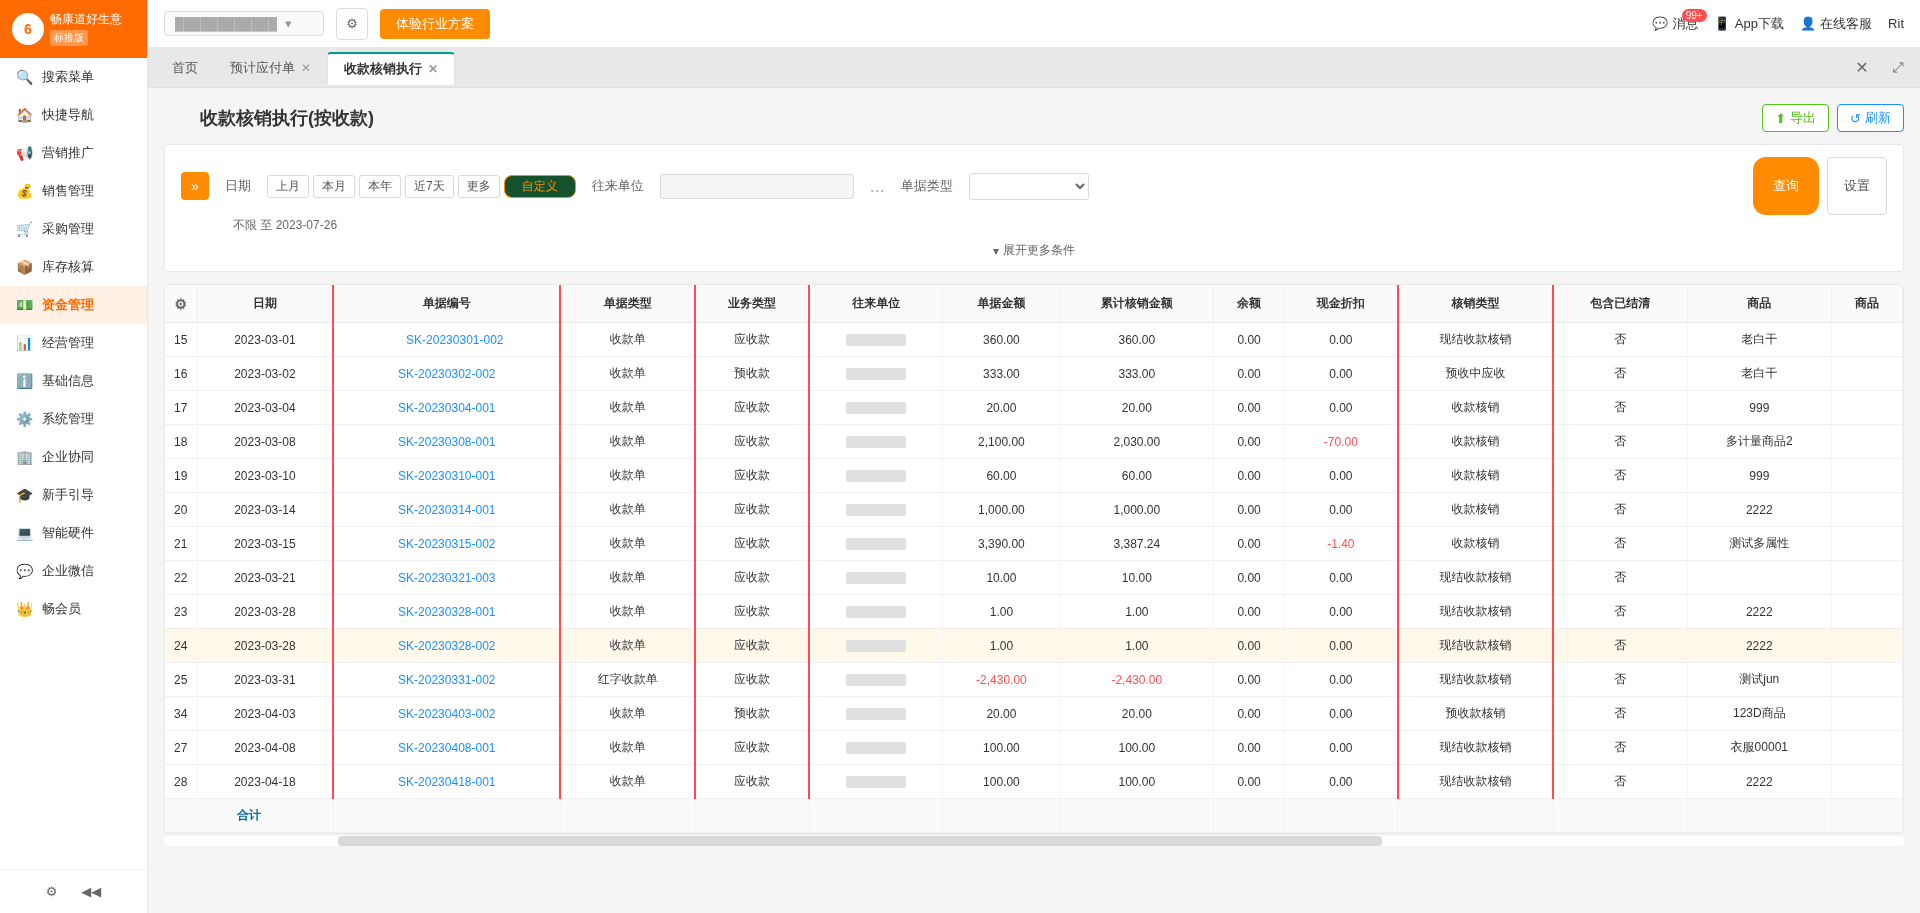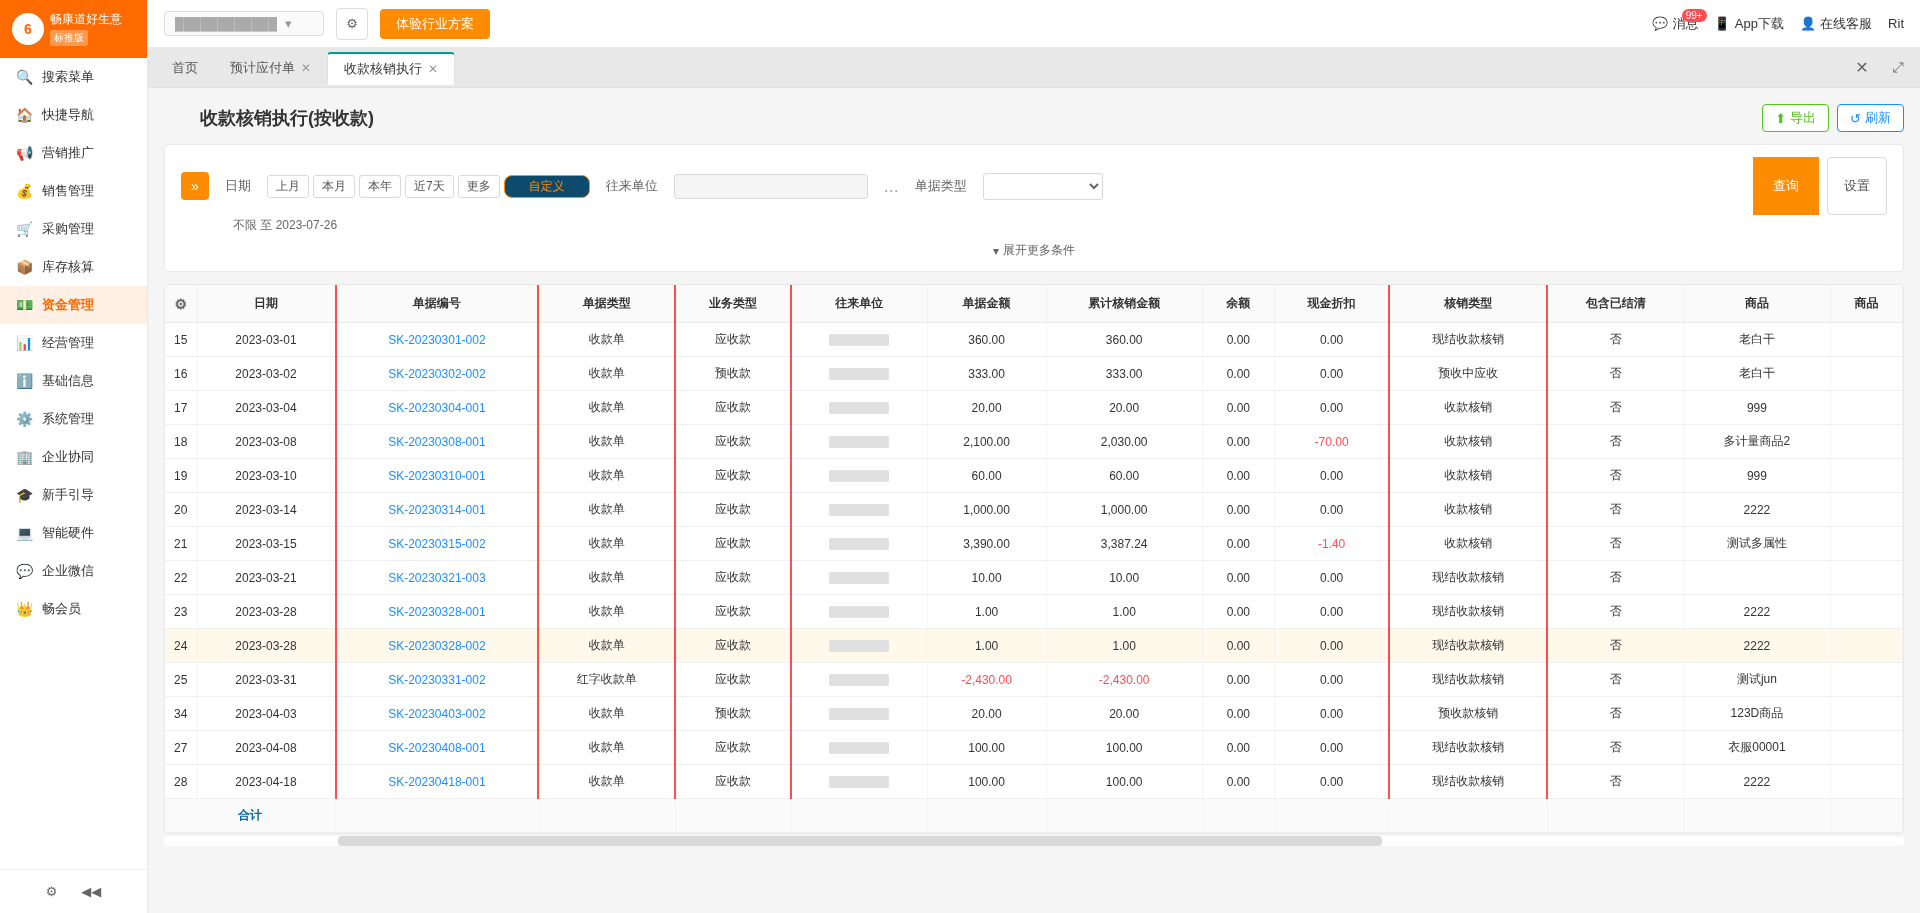--- a/index.html
+++ b/index.html
@@ -50,26 +50,26 @@
     .btn-export { border: 1px solid #52c41a; color: #52c41a; background: #fff; padding: 4px 12px; border-radius: 4px; cursor: pointer; font-size: 13px; display: flex; align-items: center; gap: 4px; }
     .btn-refresh { border: 1px solid #1890ff; color: #1890ff; background: #fff; padding: 4px 12px; border-radius: 4px; cursor: pointer; font-size: 13px; display: flex; align-items: center; gap: 4px; }
 
     
     .filter-bar { background: #fff; border: 1px solid #e8e8e8; border-radius: 4px; padding: 12px 16px; margin-bottom: 12px; }
     .filter-row { display: flex; align-items: center; gap: 16px; flex-wrap: wrap; }
     .filter-toggle { width: 28px; height: 28px; background: #ff8c00; color: #fff; border-radius: 4px; display: flex; align-items: center; justify-content: center; cursor: pointer; font-size: 14px; }
     .filter-label { font-size: 13px; color: #666; white-space: nowrap; }
     .filter-date-btns { display: flex; gap: 4px; align-items: center; }
     .filter-date-btn { padding: 2px 8px; border: 1px solid #d9d9d9; border-radius: 3px; cursor: pointer; font-size: 12px; color: #555; background: #fff; }
-    .filter-custom-btn { padding: 2px 24px; border: 1px solid #ff8c00; border-radius: 8px; cursor: pointer; font-size: 12px; color: #ff8c00; background: #0c4a6e; }
+    .filter-custom-btn { padding: 2px 17px; border: 1px solid #ff8c00; border-radius: 8px; cursor: pointer; font-size: 12px; color: #ff8c00; background: #14532d; }
     .filter-date-range { font-size: 12px; color: #666; }
     .filter-input { border: 1px solid #d9d9d9; border-radius: 3px; padding: 4px 8px; font-size: 13px; min-width: 160px; color: #666; }
     .filter-dots { color: #aaa; font-size: 18px; cursor: pointer; }
     .filter-select { border: 1px solid #d9d9d9; border-radius: 3px; padding: 4px 8px; font-size: 13px; min-width: 120px; background: #fff; color: #666; }
-    .btn-query { background: #ff8c00; color: #fff; border: none; padding: 20px 20px; border-radius: 0; cursor: pointer; font-size: 13px; }
+    .btn-query { background: #ff8c00; color: #fff; border: none; padding: 20px 20px; border-radius: 13px; cursor: pointer; font-size: 13px; }
     .btn-setting { background: #fff; color: #555; border: 1px solid #d9d9d9; padding: 6px 16px; border-radius: 4px; cursor: pointer; font-size: 13px; }
     .filter-expand { display: flex; align-items: center; justify-content: center; margin-top: 8px; gap: 4px; font-size: 12px; color: #666; cursor: pointer; }
 
     
     .table-wrap { background: #fff; border: 1px solid #e8e8e8; border-radius: 4px; overflow: auto; }
     table { width: 100%; border-collapse: collapse; font-size: 12px; }
     thead tr { background: #fafafa; }
     th { padding: 10px 8px; text-align: center; border-bottom: 1px solid #e8e8e8; border-right: 1px solid #f0f0f0; color: #333; font-weight: 600; white-space: nowrap; position: sticky; top: 0; background: #fafafa; z-index: 1; }
     td { padding: 8px 8px; text-align: center; border-bottom: 1px solid #f0f0f0; border-right: 1px solid #f5f5f5; color: #333; white-space: nowrap; }
     tr.highlighted td { background: #fff9ec; }
@@ -203,21 +203,21 @@
   </div>
 
   <div class="tabbar" style="background:#e8e8e8;">
     <div class="tab tab-home">
       <span>首页</span>
     </div>
     <div class="tab">
       <span>预计应付单</span>
       <span class="tab-close">✕</span>
     </div>
-    <div class="tab active" style="background:#fff; border-top: 2px solid #009e90;">
+    <div class="tab active" style="background:#fff; border-top: 2px solid #009e90; font-weight: bold;">
       <span>收款核销执行</span>
       <span class="tab-close">✕</span>
     </div>
     <div class="tabbar-actions">
       <div class="tabbar-close-btn">✕</div>
       <div class="tabbar-expand-btn">⤢</div>
     </div>
   </div>
 
   <div class="content">
@@ -288,21 +288,21 @@
             <th style="border-left:2px solid #ff4d4f; border-right:2px solid #ff4d4f;">核销类型</th>
             <th>包含已结清</th>
             <th>商品</th>
             <th>商品</th>
           </tr>
         </thead>
         <tbody id="table-body">
         <tr>
               <td>15</td>
               <td>2023-03-01</td>
-              <td style="border-left: 2px solid rgb(255, 77, 79); border-right: 2px solid rgb(255, 77, 79);"><a href="#" class="link-cell">SK-20230301-002</a></td>
+              <td style="border-left: 2px solid rgb(255, 77, 79); border-right: 2px solid rgb(255, 77, 79); padding-left: 24px;"><a href="#" class="link-cell">SK-20230301-002</a></td>
               <td>收款单</td>
               <td style="border-left: 2px solid rgb(255, 77, 79); border-right: 2px solid rgb(255, 77, 79);">应收款</td>
               <td><span class="blurred" style="font-size:11px;">&nbsp;&nbsp;&nbsp;&nbsp;&nbsp;&nbsp;&nbsp;&nbsp;&nbsp;&nbsp;</span></td>
               <td>360.00</td>
               <td>360.00</td>
               <td>0.00</td>
               <td>0.00</td>
               <td style="border-left: 2px solid rgb(255, 77, 79); border-right: 2px solid rgb(255, 77, 79);">现结收款核销</td>
               <td>否</td>
               <td>老白干</td>

